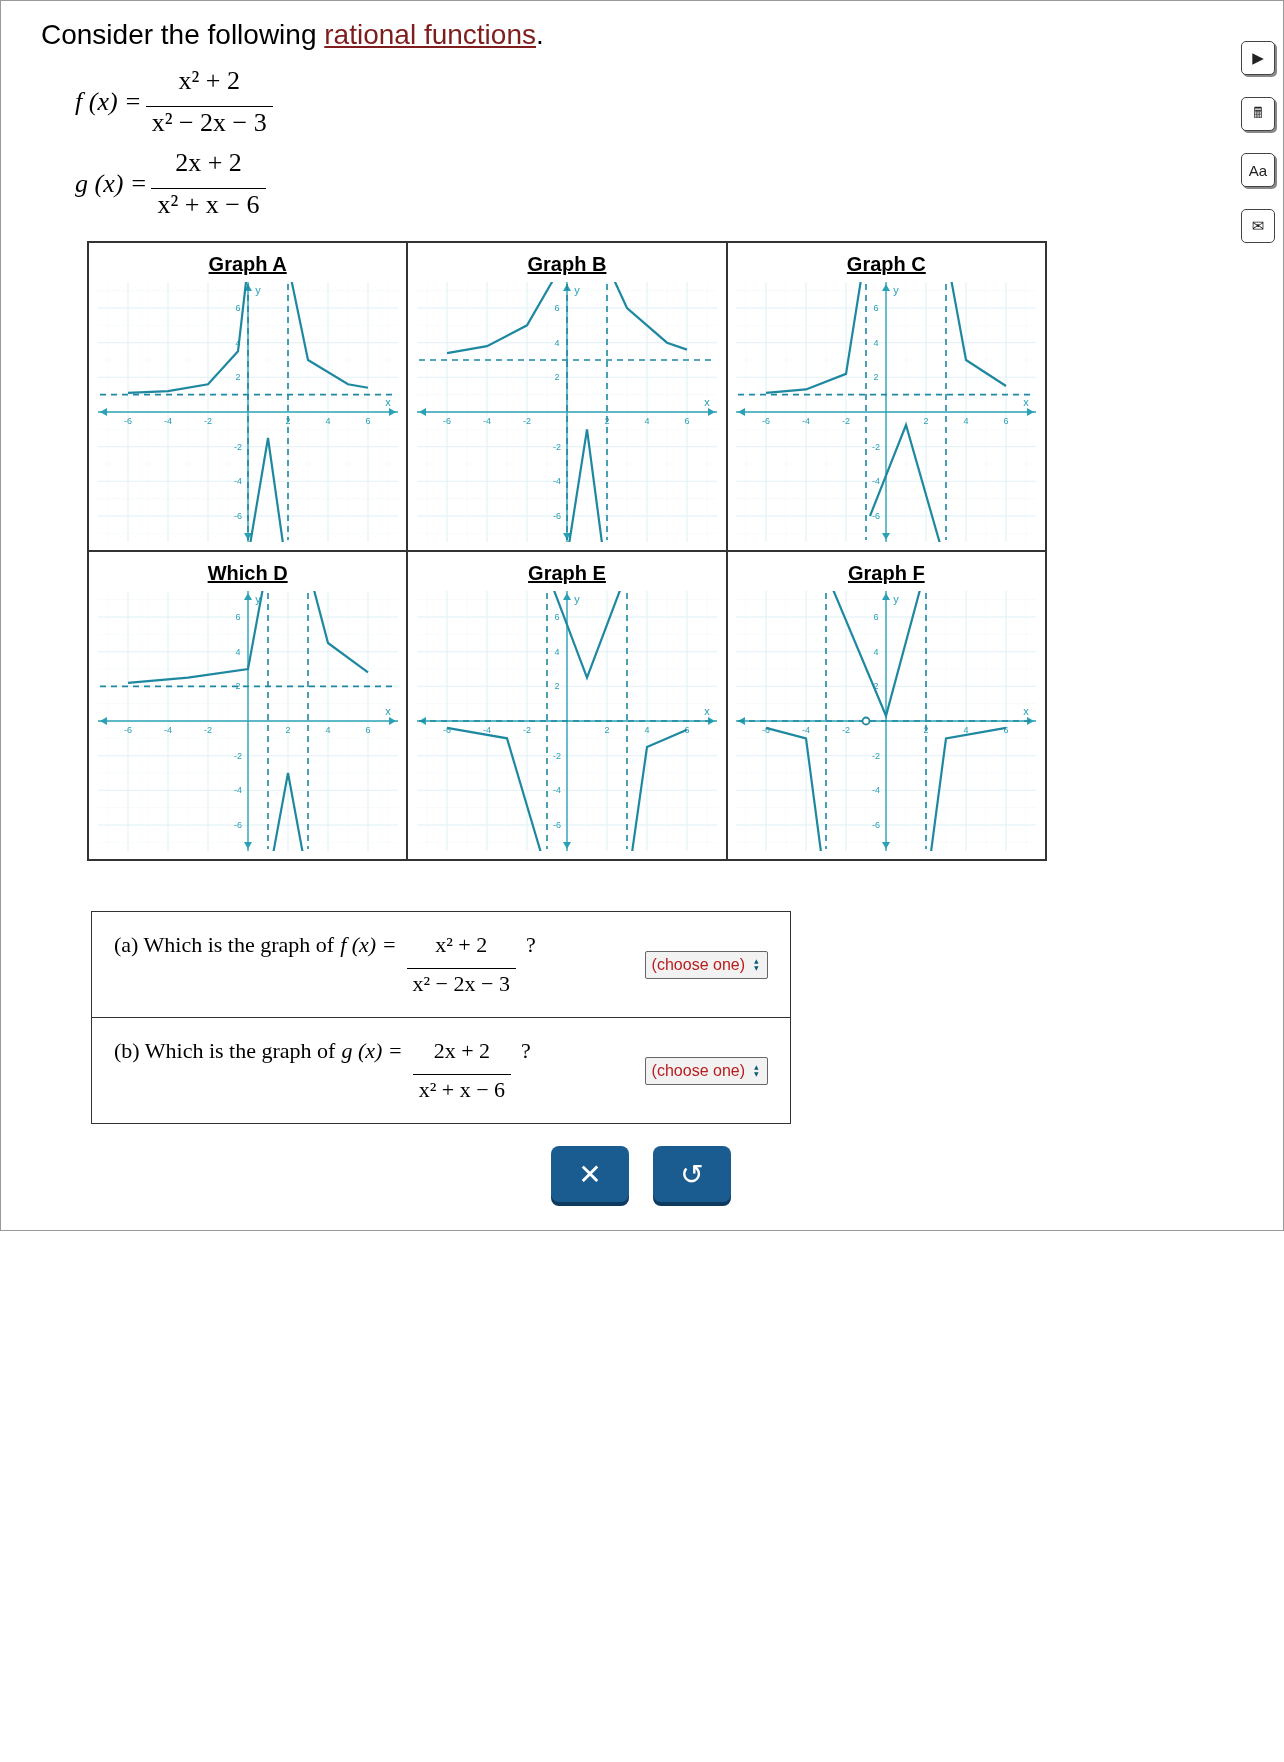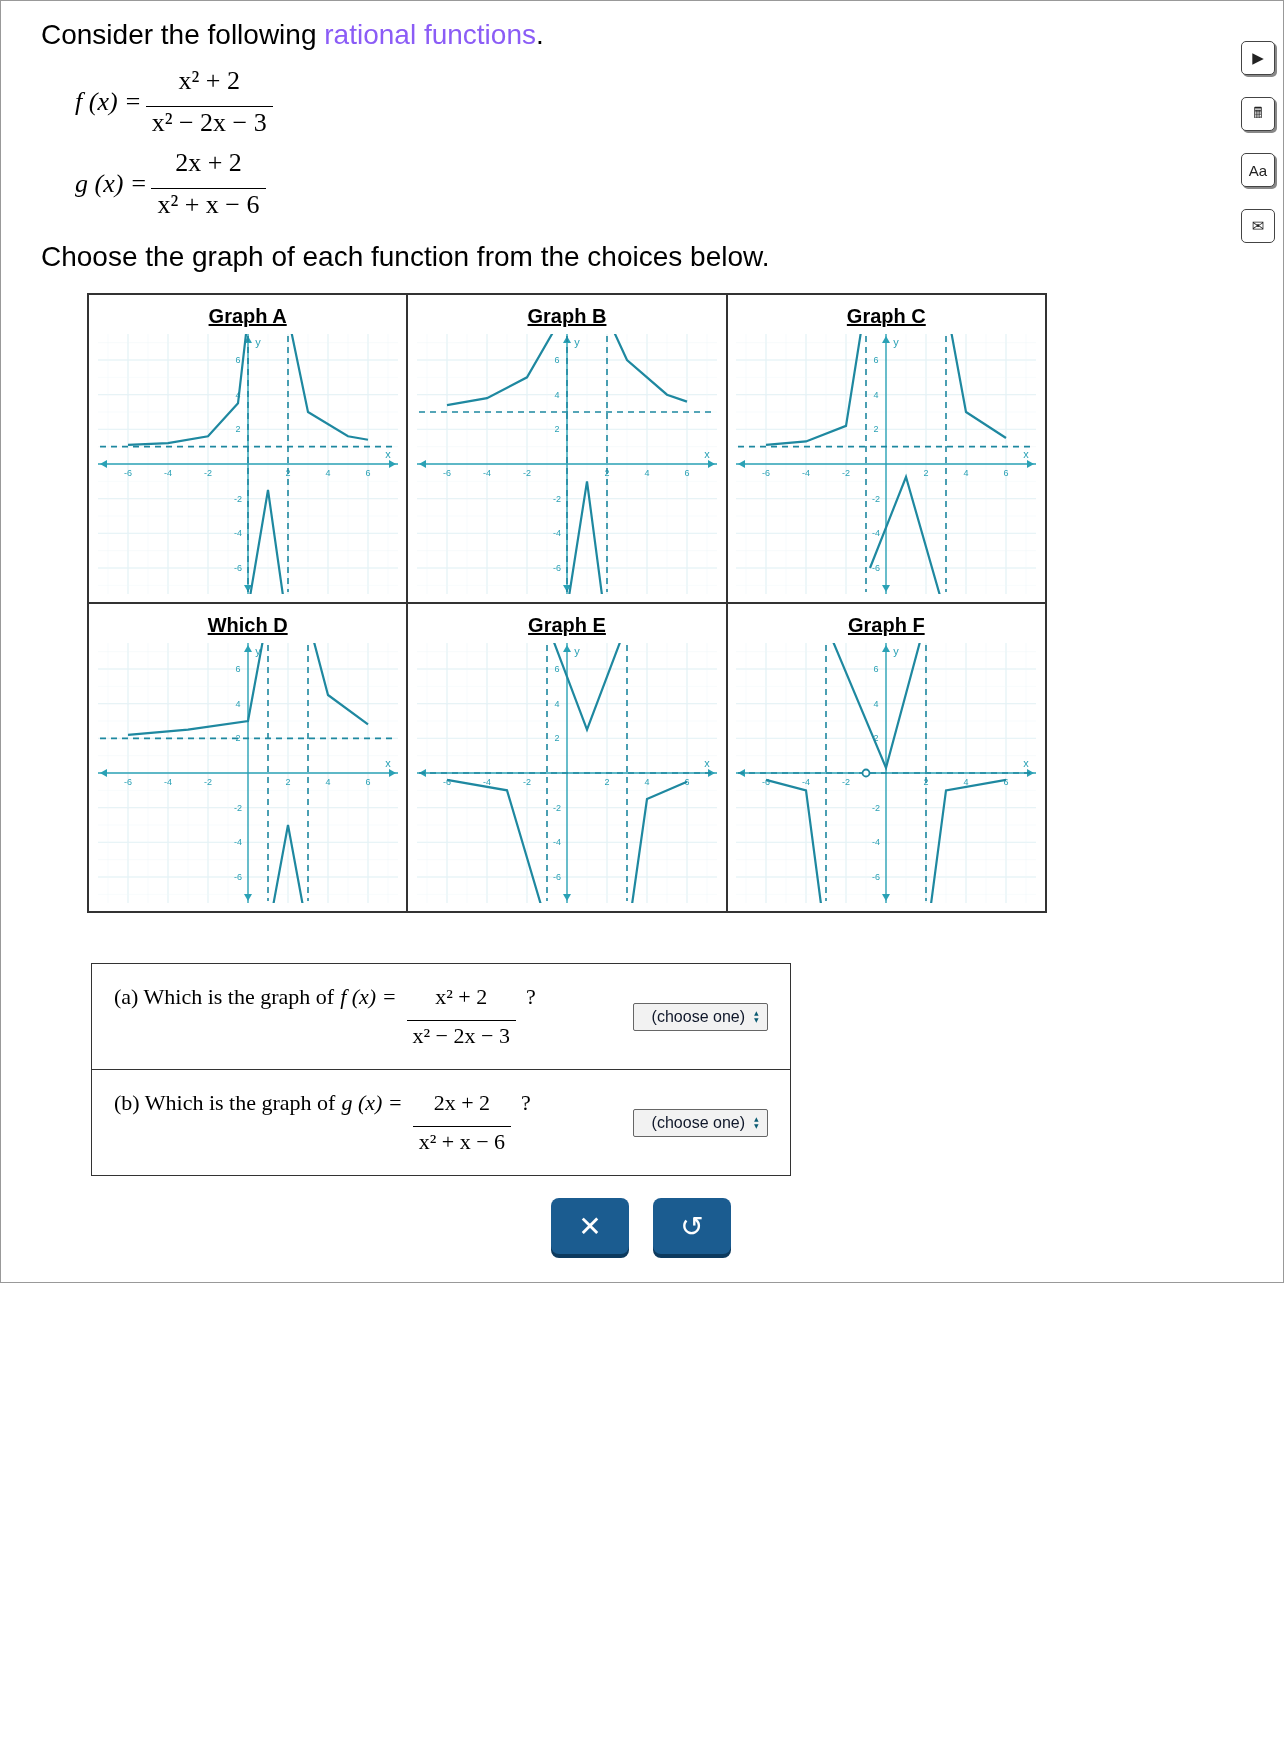--- a/index.html
+++ b/index.html
@@ -35,21 +35,22 @@
     background: #fff;
     font-size: 15px;
     color: #222;
   }
   .tool-btn.shadow { box-shadow: 2px 2px 0 #888; }
   .intro {
     font-size: 28px;
     margin-bottom: 16px;
   }
   .intro .link {
-    color: #8b5cf6;
+    color: #7f1d1d;
+    text-decoration: underline;
   }
   .eqns {
     font-family: "Times New Roman", serif;
     font-size: 26px;
     line-height: 1.1;
     margin-left: 34px;
     margin-bottom: 22px;
   }
   .eqn-row {
     display: flex;
@@ -112,23 +113,23 @@
   .ans-q {
     font-family: "Times New Roman", serif;
     font-size: 22px;
     display: flex;
     align-items: flex-start;
     gap: 6px;
   }
   .select-ctl {
     border: 1px solid #666;
     background: #f2f2f2;
-    color: #0f172a;
+    color: #b91c1c;
     font-size: 16px;
-    padding: 4px 22px 4px 18px;
+    padding: 4px 22px 4px 6px;
     border-radius: 2px;
     position: relative;
     display: inline-block;
   }
   .select-ctl::after {
     content: "\25C2\00A0\25B8";
     position: absolute;
     right: 4px;
     top: 50%;
     transform: translateY(-50%) rotate(90deg);
@@ -181,21 +182,20 @@
     </div>
     <div class="eqn-row">
       <span style="font-style:italic">g (x) =</span>
       <span class="frac">
         <span class="num">2x + 2</span>
         <span class="den">x² + x − 6</span>
       </span>
     </div>
   </div>
 
-  <div class="prompt2">Choose the graph of each function from the choices below.</div>
 
   <div class="graphs-card">
     <div class="graphs-row">
       <div class="graph-cell">
         <div class="graph-label">Graph A</div>
         <div class="graph-box" id="gA"><svg width="300" height="260">
               <line x1="30" y1="0" x2="30" y2="260" stroke="#cfe8ee" stroke-width="0.7"></line>
               <line x1="0" y1="234" x2="300" y2="234" stroke="#cfe8ee" stroke-width="0.7"></line>
               <line x1="70" y1="0" x2="70" y2="260" stroke="#cfe8ee" stroke-width="0.7"></line>
               <line x1="0" y1="199.33333333333334" x2="300" y2="199.33333333333334" stroke="#cfe8ee" stroke-width="0.7"></line>

